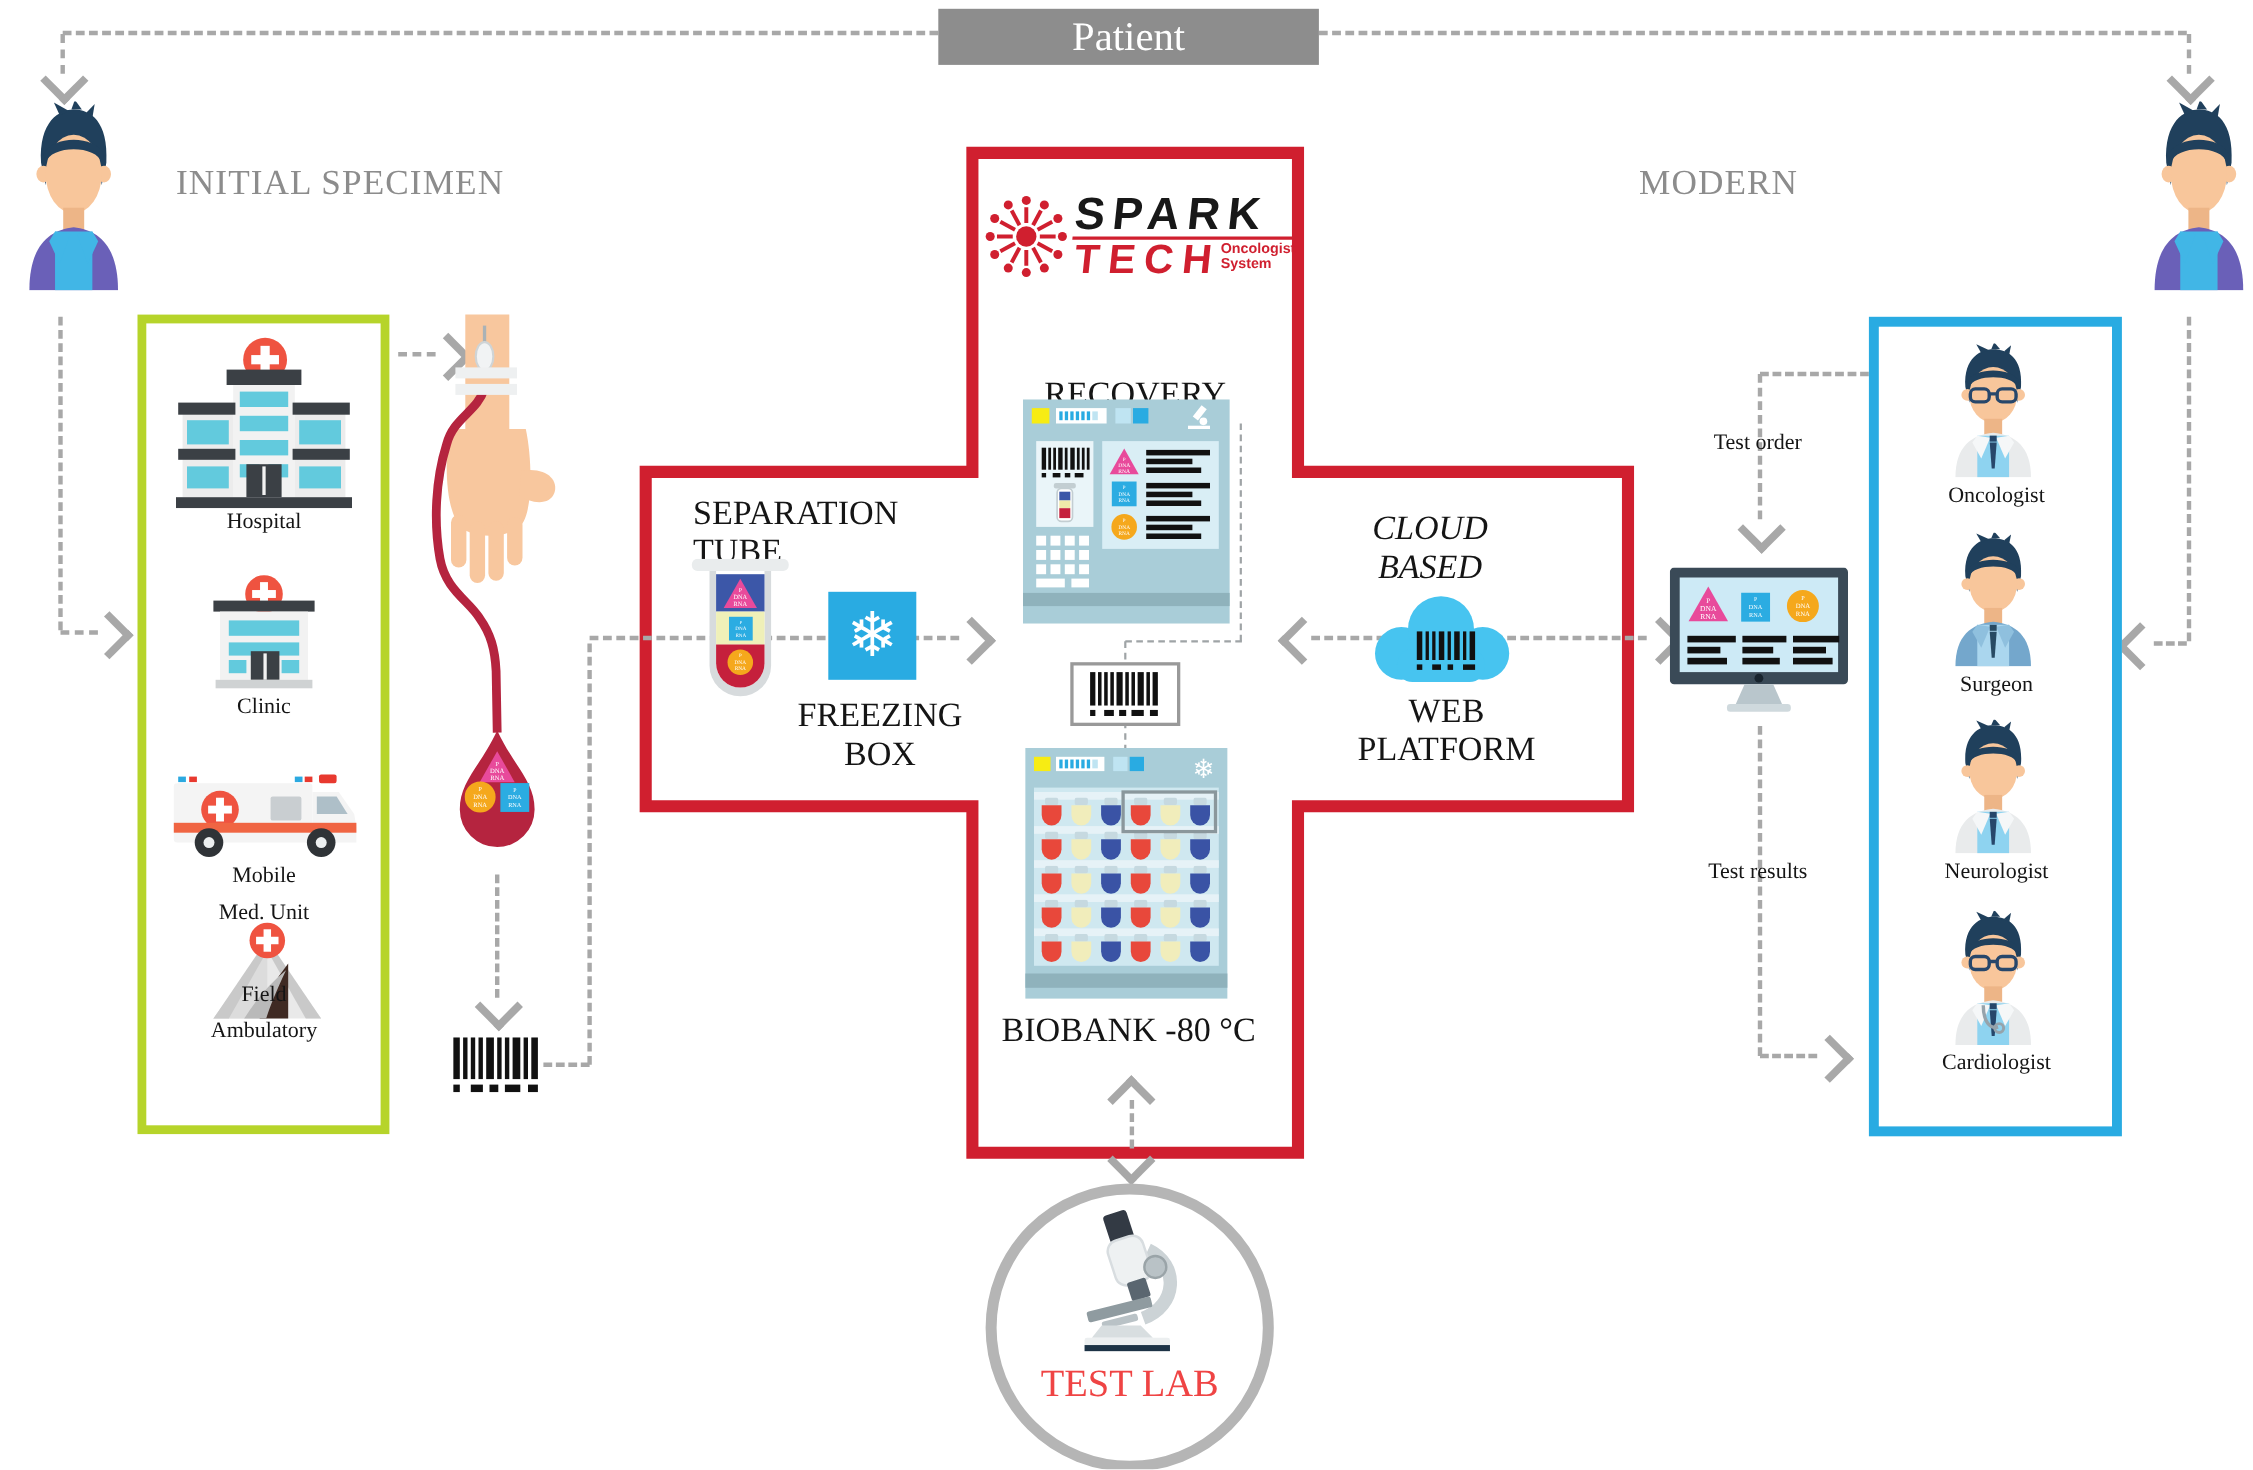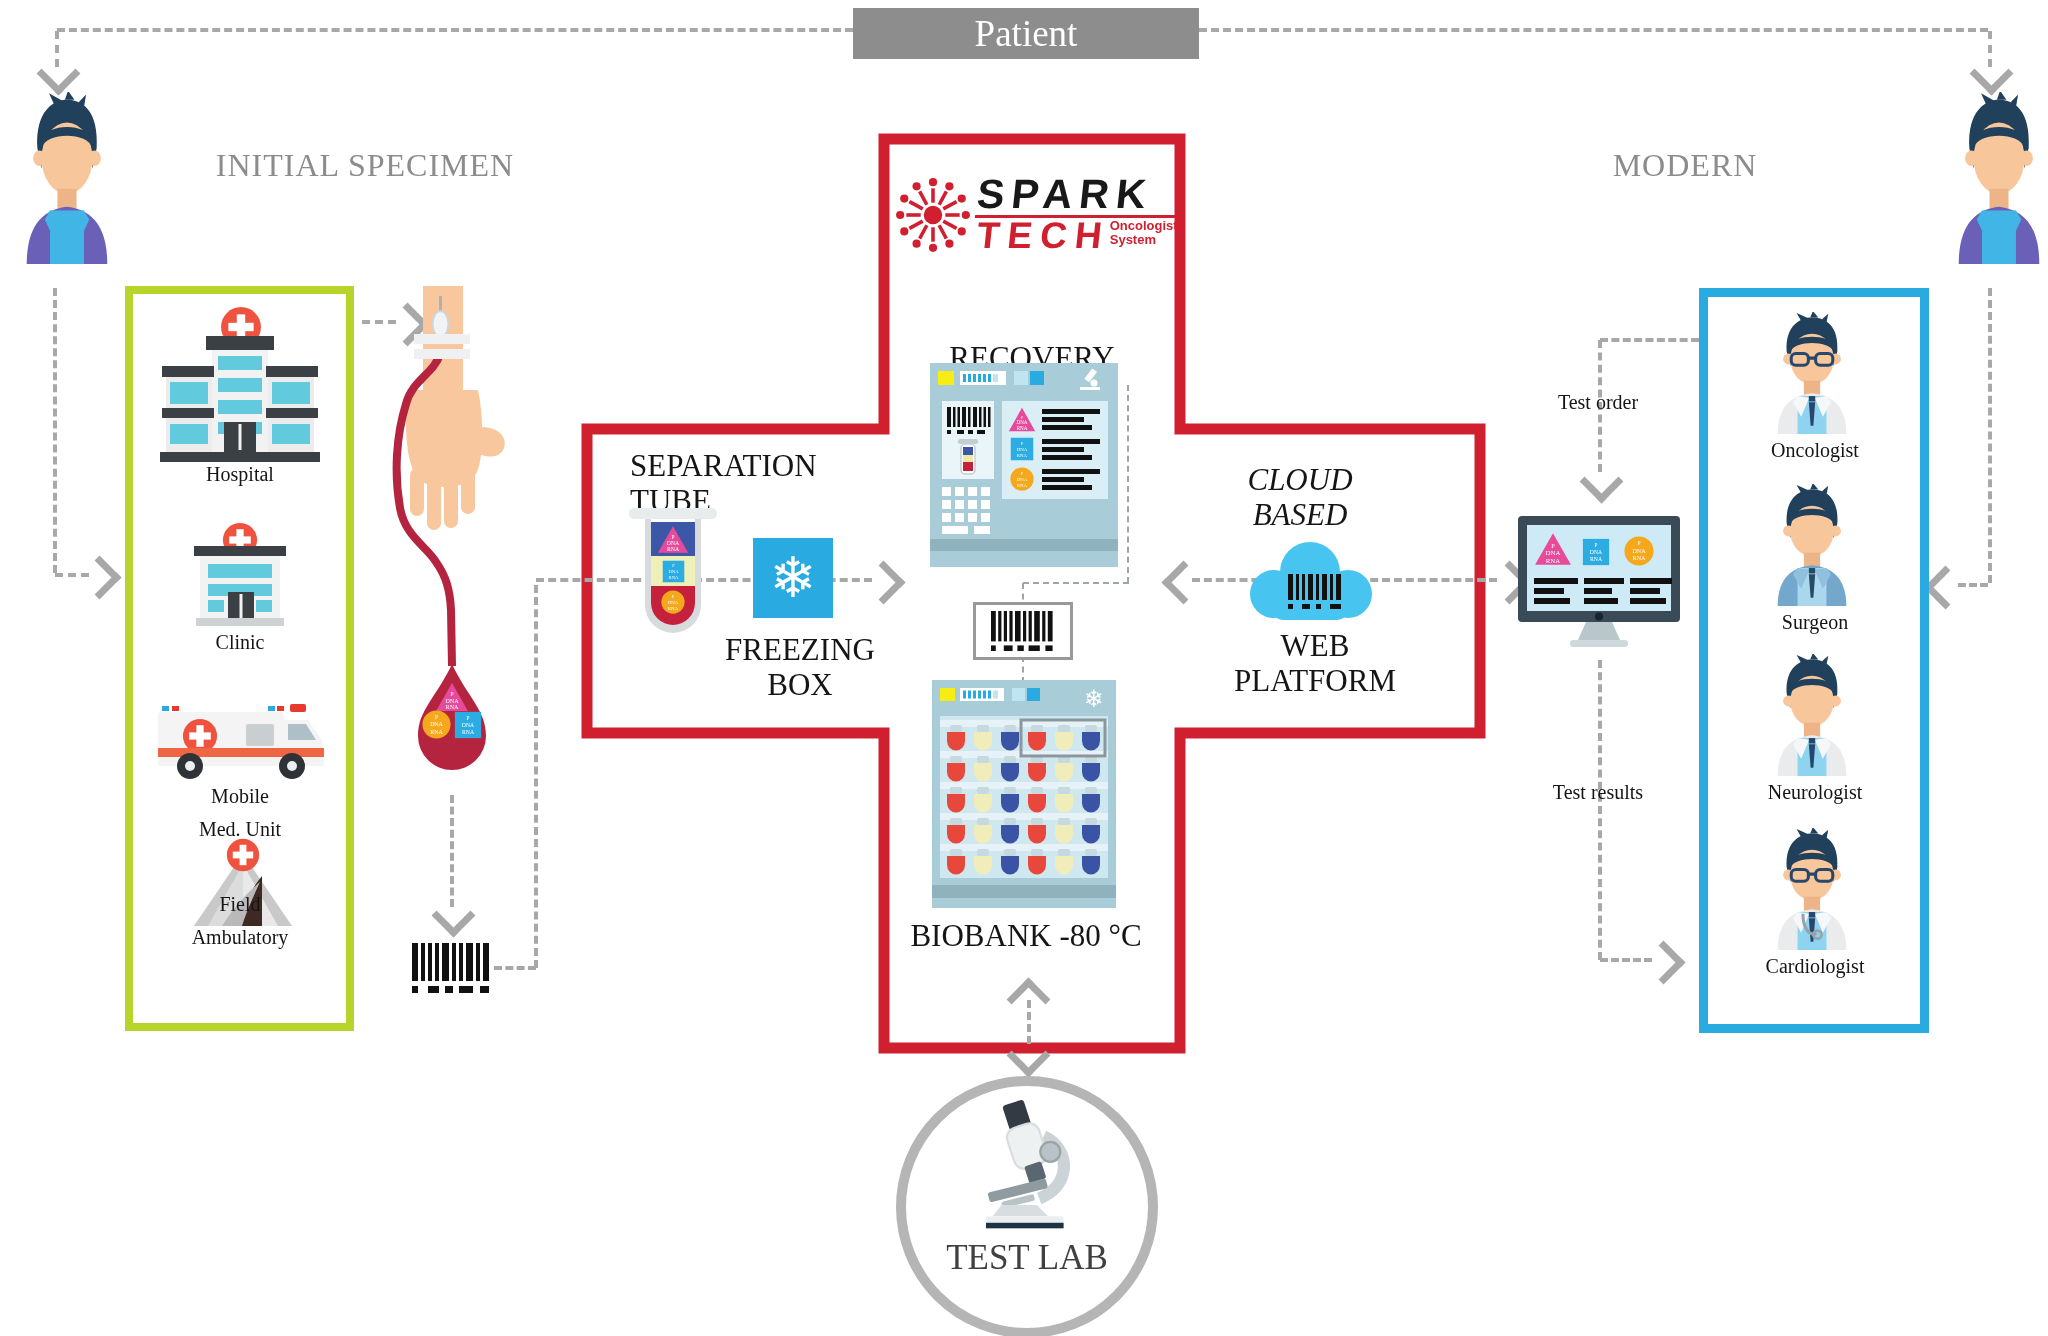--- a/index.html
+++ b/index.html
@@ -11,34 +11,34 @@
   .dv{position:absolute;border-left:4px dashed #a8a8a8;width:0;}
   .dhf{position:absolute;border-top:2px dashed #9fa4a6;height:0;}
   .dvf{position:absolute;border-left:2px dashed #9fa4a6;width:0;}
   
   .chev{position:absolute;width:24px;height:24px;border:solid #a8a8a8;border-width:0 7px 7px 0;}
   .chev.r{transform:rotate(-45deg);}
   .chev.l{transform:rotate(135deg);}
   .chev.d{transform:rotate(45deg);}
   .chev.u{transform:rotate(-135deg);}
   
-  .hdr{position:absolute;text-align:center;color:#8c8c8c;font-size:32px;line-height:38px;letter-spacing:1px;}
+  .hdr{position:absolute;text-align:left;color:#8c8c8c;font-size:32px;line-height:38px;letter-spacing:1px;}
   .lbl{position:absolute;text-align:center;font-size:20px;line-height:33px;color:#151515;}
   .plbl{position:absolute;text-align:center;font-size:31px;line-height:35px;color:#151515;}
   .plbl.left{text-align:left;}
   #patient-bar{position:absolute;left:853px;top:8px;width:346px;height:51px;background:#8d8d8d;
     color:#fff;font-size:37px;text-align:center;line-height:51px;}
   #green-box{position:absolute;left:125px;top:286px;width:213px;height:729px;border:8px solid #b6d42a;background:#fff;}
   #blue-box{position:absolute;left:1699px;top:288px;width:212px;height:727px;border:9px solid #29abe2;background:#fff;}
   #freezing-box{position:absolute;left:753px;top:538px;width:80px;height:80px;background:#29abe2;
     display:flex;align-items:center;justify-content:center;}
   #freezing-box .flake{font-family:"DejaVu Sans",sans-serif;color:#fff;font-size:56px;line-height:1;}
   #testlab-circle{position:absolute;left:896px;top:1076px;width:242px;height:242px;border-radius:50%;
     border:10px solid #b5b5b5;background:#fff;}
-  #testlab-label{position:absolute;left:896px;top:1238px;width:262px;text-align:center;font-size:35px;color:#404040;}
+  #testlab-label{position:absolute;left:896px;top:1238px;width:262px;text-align:center;font-size:35px;color:#ef4444;}
   
   #logo{position:absolute;left:893px;top:163px;width:290px;height:104px;display:flex;align-items:center;}
   #logo .txt{margin-left:4px;font-family:"Liberation Sans",sans-serif;}
   #logo .brand1{font-weight:bold;font-size:41px;color:#181818;letter-spacing:7px;transform:skewX(-6deg);
     line-height:0.9;border-bottom:3px solid #d01f2f;padding-bottom:2px;}
   #logo .row2{display:flex;align-items:flex-start;}
   #logo .brand2{font-weight:bold;font-size:37px;color:#d01f2f;letter-spacing:8px;transform:skewX(-6deg);line-height:1;}
   #logo .tags{font-weight:bold;font-size:13px;color:#d01f2f;line-height:1.05;margin-top:2px;}
   
   .avatar{position:absolute;}

